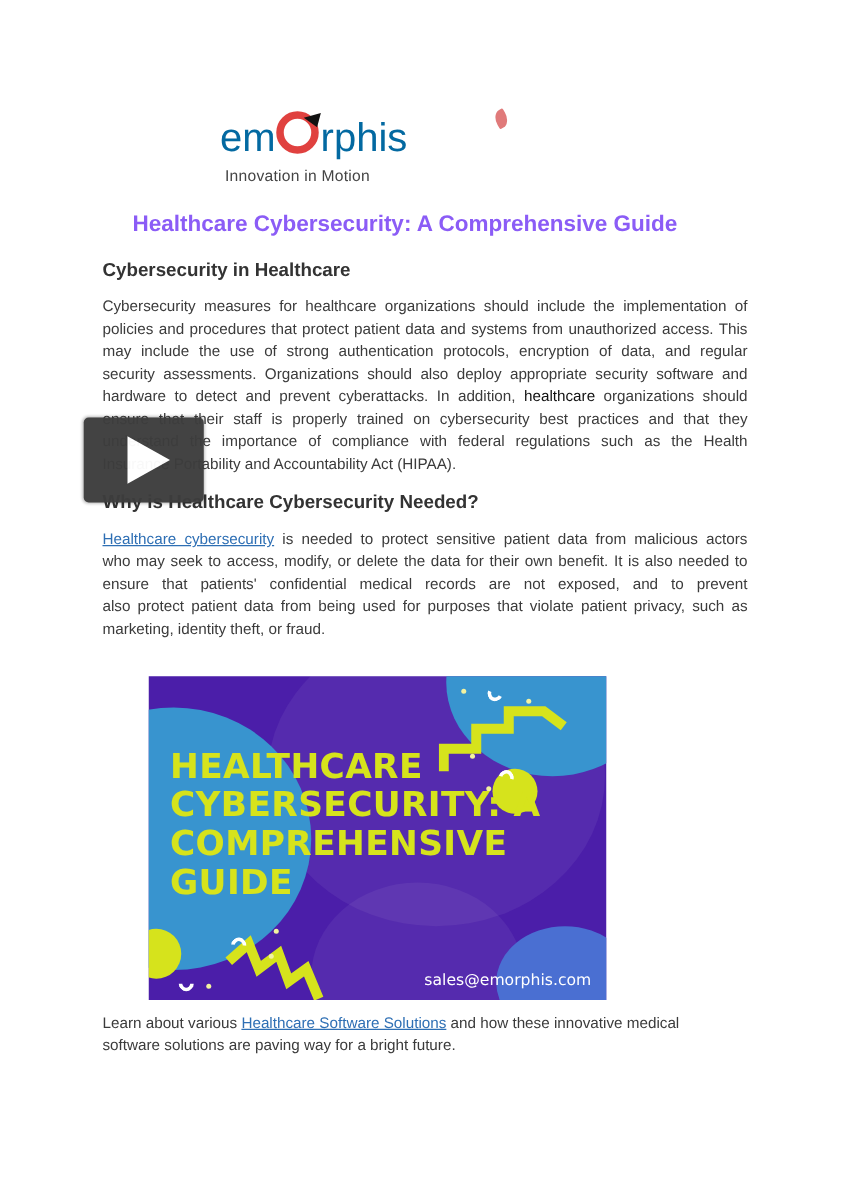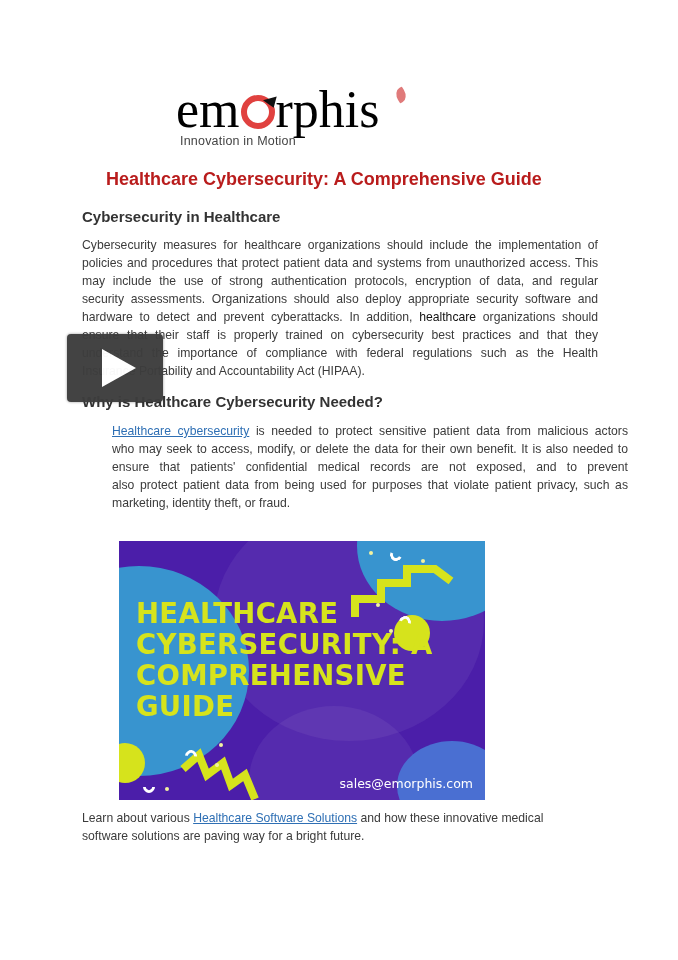--- a/index.html
+++ b/index.html
@@ -3,38 +3,38 @@
   <meta charset="utf-8">
   <style>
     * { box-sizing: border-box; margin: 0; padding: 0; }
     html, body { width: 678px; height: 960px; background: #ffffff; overflow: hidden; }
     body { position: relative; font-family: "Liberation Sans", sans-serif; color: #3a3a3a; }
 
     .page { position: absolute; left: 0; top: 0; width: 678px; height: 960px; background: #fff; }
 
     
     .logo { position: absolute; left: 176px; top: 86px; width: 252px; height: 66px; }
-    .logo-word { position: absolute; left: 0; top: -4px; font-family: Liberation Serif, serif; font-size: 52px; font-weight: 400; letter-spacing: 0px; color: #000000; line-height: 56px; white-space: nowrap; }
+    .logo-word { position: absolute; left: 0; top: -4px; font-family: Liberation Sans, sans-serif; font-size: 32px; font-weight: 400; letter-spacing: 0px; color: #0369a1; line-height: 56px; white-space: nowrap; }
     .logo-word .o-ring { display: inline-block; width: 34px; height: 34px; border: 6px solid #e0413f; border-radius: 50%; vertical-align: -2px; margin: 0 1px; position: relative; }
     .logo-word .o-ring::after { content: ""; position: absolute; right: -9px; top: -7px; width: 0; height: 0; border-left: 9px solid transparent; border-right: 4px solid transparent; border-bottom: 11px solid #111; transform: rotate(35deg); }
     .logo-accent { position: absolute; left: 220px; top: 2px; width: 10px; height: 14px; background: #e07a7a; border-radius: 70% 10% 70% 10%; transform: rotate(-30deg); }
     .logo-tag { position: absolute; left: 4px; top: 48px; font-size: 12.5px; color: #444; letter-spacing: 0.2px; white-space: nowrap; }
 
     
-    .doc-title { position: absolute; left: 106px; top: 169px; font-size: 18px; font-weight: 700; color: #b91c1c; white-space: nowrap; }
+    .doc-title { position: absolute; left: 106px; top: 169px; font-size: 18px; font-weight: 700; color: #8b5cf6; white-space: nowrap; }
     .h2 { position: absolute; left: 82px; font-size: 15px; font-weight: 700; color: #333; white-space: nowrap; }
     .h2.s1 { top: 208px; }
     .h2.s2 { top: 393px; }
 
     
     .para { position: absolute; left: 82px; width: 516px; font-size: 12.2px; line-height: 18px; color: #3b3b3b; text-align: justify; }
     .para .line { display: block; height: 18px; white-space: nowrap; text-align: justify; text-align-last: justify; }
     .para .line.last { text-align-last: left; }
     .p1 { top: 236px; }
-    .p2 { top: 422px; margin-left: 30px; }
+    .p2 { top: 422px; }
     .dark { color: #111; }
     .link { color: #2e6fb4; text-decoration: underline; text-align: center; }
 
     
     .play-btn { position: absolute; left: 67px; top: 334px; width: 96px; height: 68px; background: #3d3d3d; border-radius: 4px; box-shadow: 0 0 3px rgba(0,0,0,0.4); opacity: 0.97; }
     .play-btn .tri { position: absolute; left: 35px; top: 15px; width: 0; height: 0; border-top: 19px solid transparent; border-bottom: 19px solid transparent; border-left: 34px solid #ffffff; }
 
     
     .banner { position: absolute; left: 119px; top: 541px; width: 366px; height: 259px; background: #4b1ea9; overflow: hidden; }
     .banner .c { position: absolute; border-radius: 50%; }

